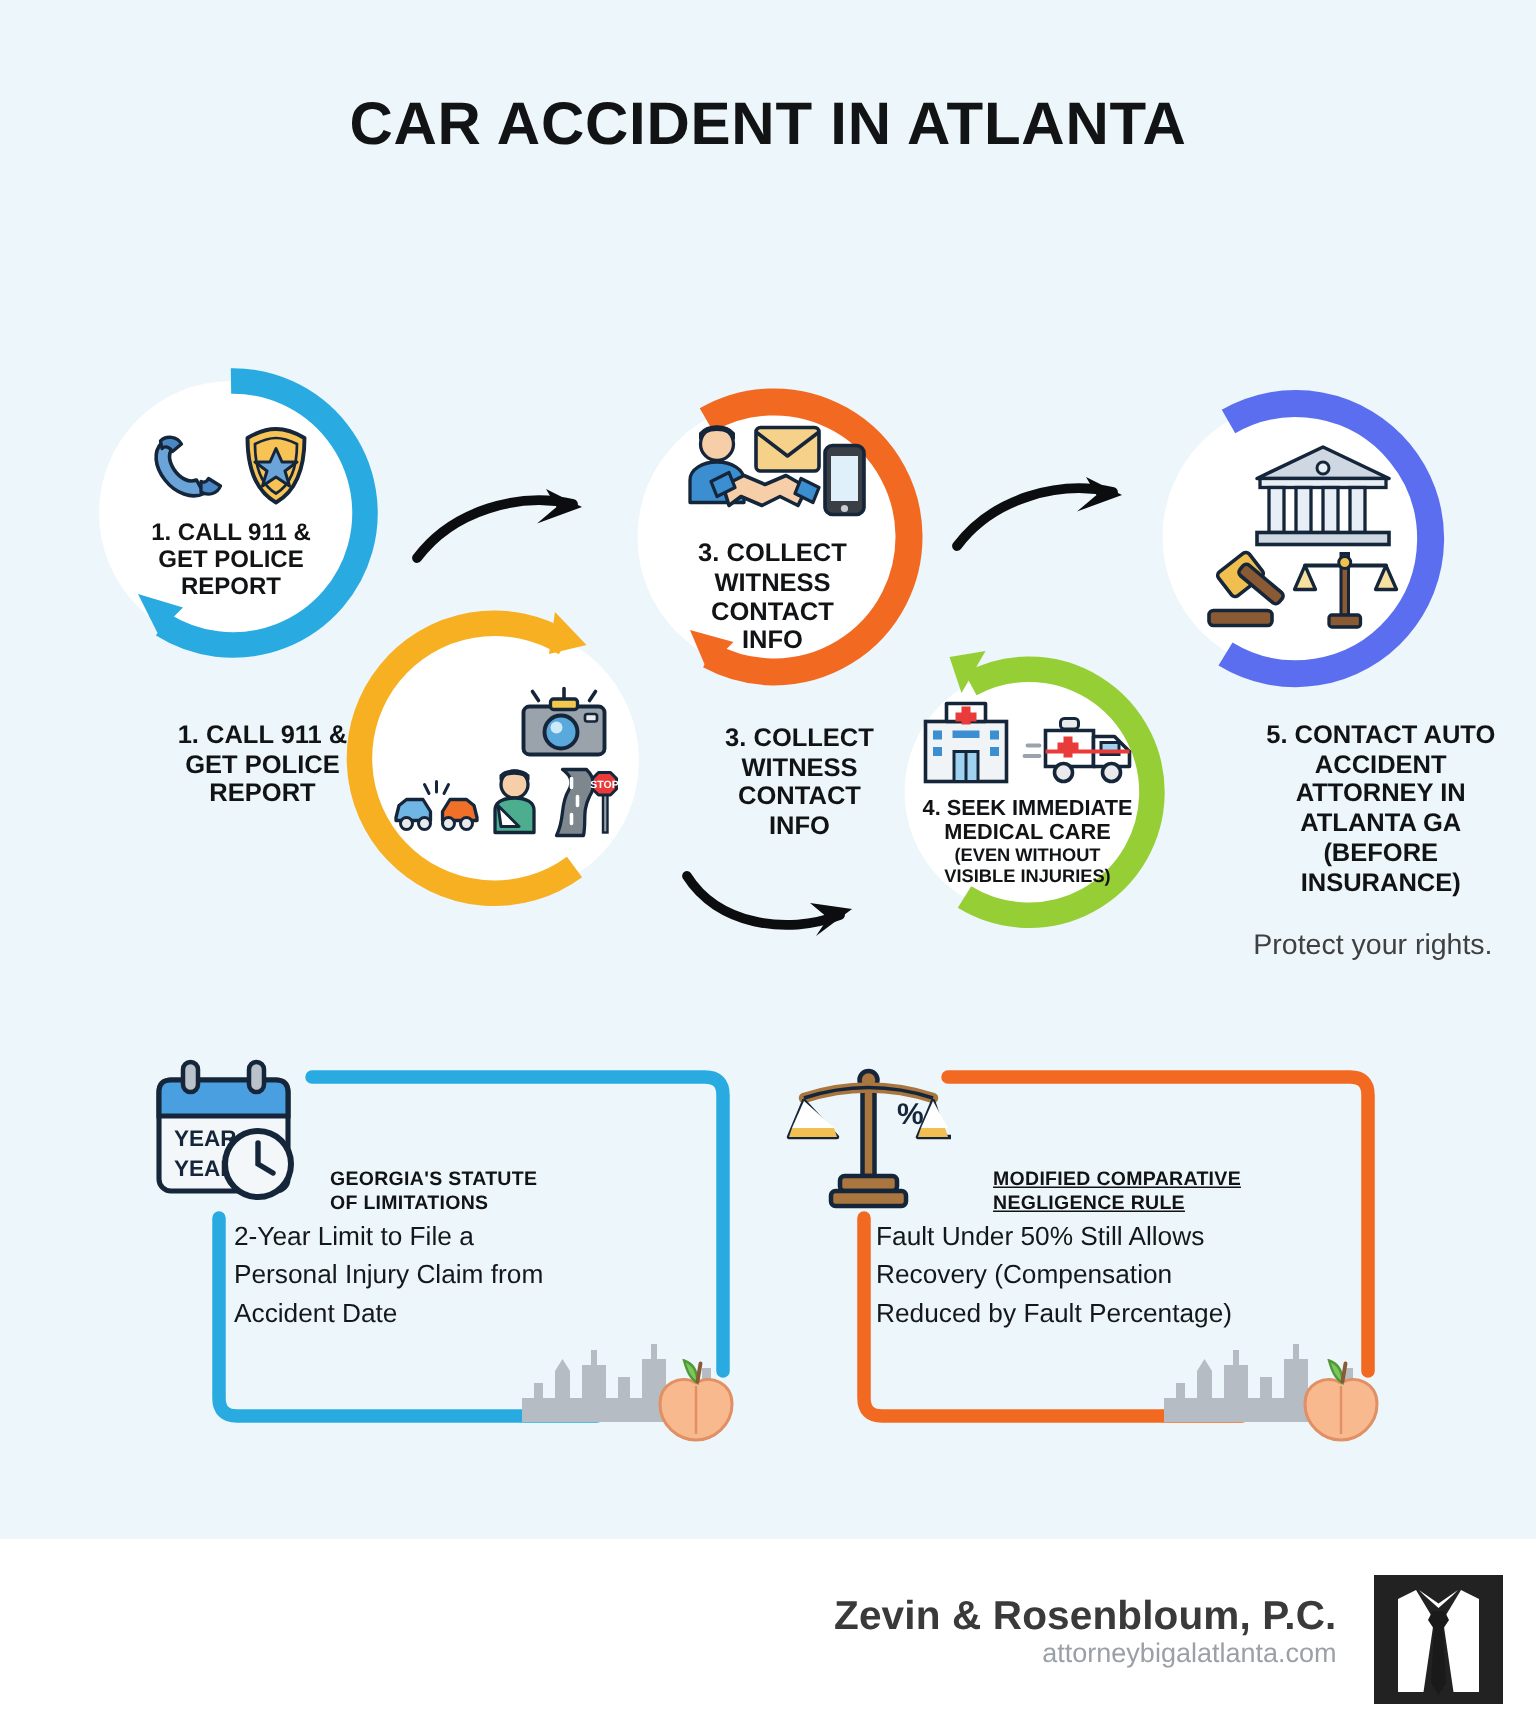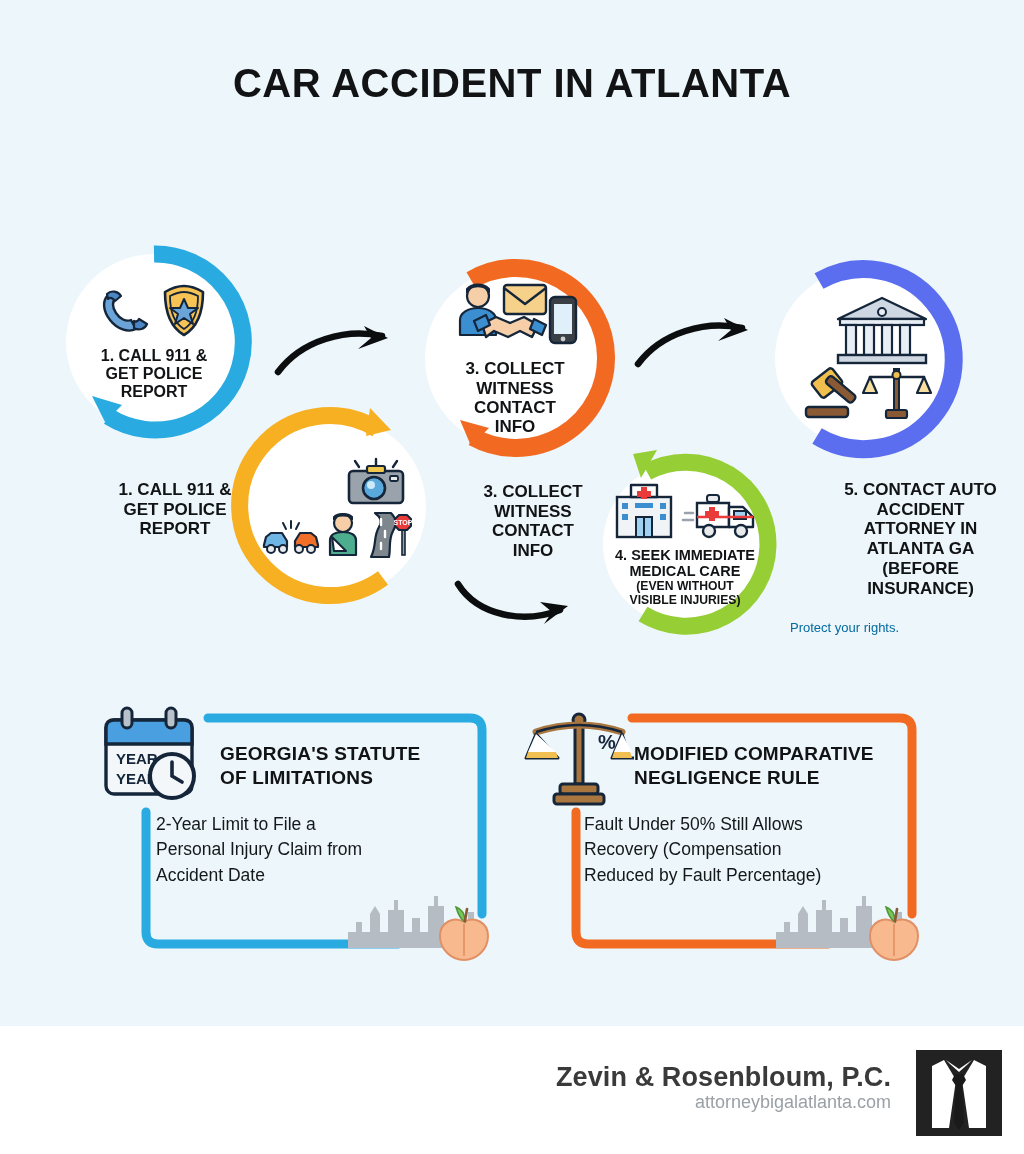--- a/index.html
+++ b/index.html
@@ -35,36 +35,36 @@
     color:#111315;font-weight:bold;line-height:1.14;margin-top:8px;
   }
   .ring .ctext .sub{display:block;font-size:.84em;}
 
   
   .steplabel{
     position:absolute;text-align:center;color:#111315;
     font-weight:bold;line-height:1.16;
   }
   .protect{
-    position:absolute;text-align:left;color:#0369a1;
-    font-size:13px;font-weight:normal;
+    position:absolute;text-align:right;color:#404040;
+    font-size:19px;font-weight:normal;
   }
 
   
   .blkarrow{position:absolute;}
   .blkarrow svg{display:block;overflow:visible;}
 
   
   .card{position:absolute;}
   .card .frame{position:absolute;left:0;top:0;}
   .card .frame svg{display:block;overflow:visible;}
   .card .cardicon{position:absolute;}
   .card .cardtitle{
     position:absolute;color:#111315;font-weight:bold;
-    font-size:19px;line-height:1.25;letter-spacing:.2px;
+    font-size:13px;line-height:1.25;letter-spacing:.2px;margin-top:36px;
   }
   .card .cardbody{
     position:absolute;color:#14181b;
     font-size:17.5px;line-height:1.45;
   }
   .card .skyline{position:absolute;}
   .card .peach{position:absolute;}
 
   
   .fbrand{
@@ -223,21 +223,21 @@
       </div>
       <div class="ctext" style="font-size:17px;">
         <span>3. COLLECT</span><br>
         <span>WITNESS</span><br>
         <span>CONTACT</span><br>
         <span>INFO</span>
       </div>
     </div>
   </div>
 
-  <div class="ring" style="left:585px;top:444px;width:200px;height:200px;">
+  <div class="ring" style="left:585px;top:428px;width:200px;height:200px;">
     <svg width="200" height="200" viewBox="0 0 200 200">
       <circle cx="100" cy="100" r="82" fill="#ffffff"></circle>
       <path d="M62,28 A82,82 0 1,1 58,170" fill="none" stroke="#96ce36" stroke-width="17"></path>
       <path d="M72,6 L56,34 L48,10 Z" fill="#96ce36"></path>
     </svg>
     <div class="inner">
       <div class="icons">
 
         <svg width="66" height="58" viewBox="0 0 66 58">
           <rect x="6" y="16" width="54" height="40" fill="#f1f4f7" stroke="#15263a" stroke-width="2.4"></rect>
@@ -406,21 +406,21 @@
         <path d="M4,48 L2,54 L34,54 L32,48 Z" fill="#f2bf52"></path>
         <path d="M98,30 L88,54 L110,54 L106,54 Z" fill="#f2bf52" stroke="#15263a" stroke-width="3" stroke-linejoin="round"></path>
         <path d="M98,30 L90,48 L108,48 Z" fill="#ffffff" stroke="none"></path>
         <path d="M90,48 L88,54 L108,54 L106,48 Z" fill="#f2bf52"></path>
         <rect x="36" y="80" width="38" height="10" rx="3" fill="#a9763f" stroke="#15263a" stroke-width="3"></rect>
         <rect x="30" y="90" width="50" height="10" rx="3" fill="#a9763f" stroke="#15263a" stroke-width="3"></rect>
         <text x="74" y="45" font-size="20" font-weight="bold" fill="#15263a" font-family="Liberation Sans, sans-serif">%</text>
       </svg>
     </div>
 
-    <div class="cardtitle" style="left:116px;top:42px;width:278px;">
+    <div class="cardtitle" style="left:144px;top:42px;width:278px;text-decoration:underline;">
       <span>MODIFIED COMPARATIVE</span><br>
       <span>NEGLIGENCE RULE</span>
     </div>
 
     <div class="cardbody" style="left:66px;top:112px;width:326px;">
       <span>Fault Under 50% Still Allows</span><br>
       <span>Recovery (Compensation</span><br>
       <span>Reduced by Fault Percentage)</span>
     </div>
 

